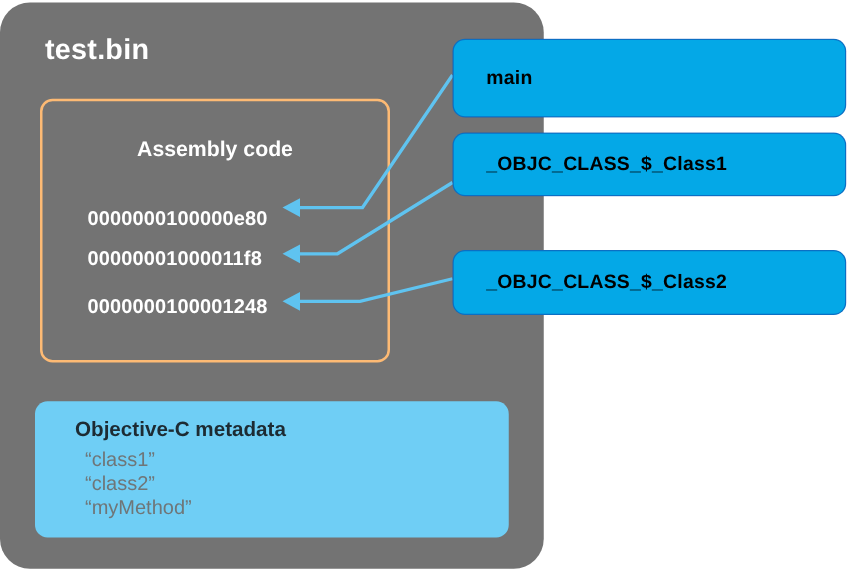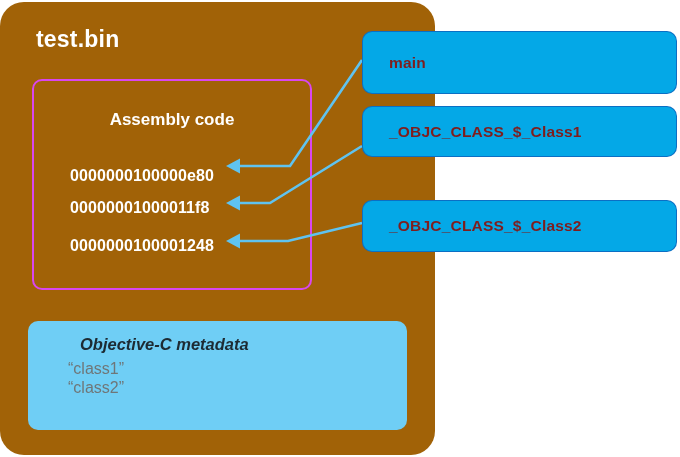--- a/index.html
+++ b/index.html
@@ -3,68 +3,68 @@
 <meta charset="utf-8">
 <style>
   html,body{margin:0;padding:0;background:#ffffff;}
   .stage{
     position:relative;width:680px;height:457px;overflow:hidden;
     font-family:"Liberation Sans",sans-serif;background:#ffffff;
   }
   
   .bin-container{
     position:absolute;left:0;top:2px;width:435px;height:453px;
-    background:#a16207;border-radius:24px;z-index:1;
+    background:#737373;border-radius:24px;z-index:1;
   }
   .bin-title{
     position:absolute;left:36px;top:24px;
     color:#ffffff;font-size:23px;font-weight:bold;letter-spacing:.2px;
   }
   
   .asm-box{
     position:absolute;left:32px;top:77px;width:280px;height:211px;
-    border:2px solid #d946ef;border-radius:10px;box-sizing:border-box;
+    border:2px solid #fdba74;border-radius:10px;box-sizing:border-box;
   }
   .asm-title{
     position:absolute;left:0;top:29px;width:100%;text-align:center;
     color:#ffffff;font-size:17px;font-weight:bold;
   }
   .addr{
     position:absolute;left:36px;height:18px;line-height:18px;
     color:#ffffff;font-size:16px;font-weight:bold;letter-spacing:.1px;white-space:nowrap;
   }
   .addr-0{top:86px;text-align:center;}
   .addr-1{top:118px;}
   .addr-2{top:156px;}
   
   .meta-box{
     position:absolute;left:28px;top:319px;width:379px;height:109px;
     background:#6fcef5;border-radius:10px;box-sizing:border-box;
   }
   .meta-title{
-    position:absolute;left:52px;top:14px;
-    color:#1d2b33;font-size:16.5px;font-weight:bold;font-style:italic;
+    position:absolute;left:32px;top:14px;
+    color:#1d2b33;font-size:16.5px;font-weight:bold;
   }
   .meta-strings{
     position:absolute;left:40px;top:38px;
     color:#6f7678;font-size:16px;font-weight:normal;line-height:19px;
   }
   
   .connectors{
     position:absolute;left:0;top:0;width:680px;height:457px;z-index:3;pointer-events:none;
   }
   
   .sym-box{
     position:absolute;left:362px;width:315px;z-index:4;
     background:#04a8e7;border:1px solid rgba(18,64,168,0.55);
     border-radius:10px;box-sizing:border-box;
     display:flex;align-items:center;padding-left:26px;
   }
   .sym-box span{
-    color:#7f1d1d;font-size:15.5px;font-weight:bold;letter-spacing:.2px;white-space:nowrap;
+    color:#000000;font-size:15.5px;font-weight:bold;letter-spacing:.2px;white-space:nowrap;
   }
   .sym-0{top:31px;height:63px;}
   .sym-1{top:106px;height:51px;}
   .sym-2{top:200px;height:52px;}
 </style>
 </head>
 <body>
 
 <div class="stage">
 
@@ -76,20 +76,21 @@
       <div class="addr addr-0">0000000100000e80</div>
       <div class="addr addr-1">00000001000011f8</div>
       <div class="addr addr-2">0000000100001248</div>
     </div>
 
     <div class="meta-box">
       <div class="meta-title">Objective-C metadata</div>
       <div class="meta-strings">
         <div>“class1”</div>
         <div>“class2”</div>
+        <div>“myMethod”</div>
       </div>
     </div>
   </div>
 
   <svg class="connectors" viewBox="0 0 680 457" xmlns="http://www.w3.org/2000/svg">
     <g stroke="#5fc3f0" stroke-width="2.6" fill="none">
       <polyline points="362,60 290,166 236,166"></polyline>
       <polyline points="362,146 270,203 236,203"></polyline>
       <polyline points="362,223 288,241 236,241"></polyline>
     </g>

